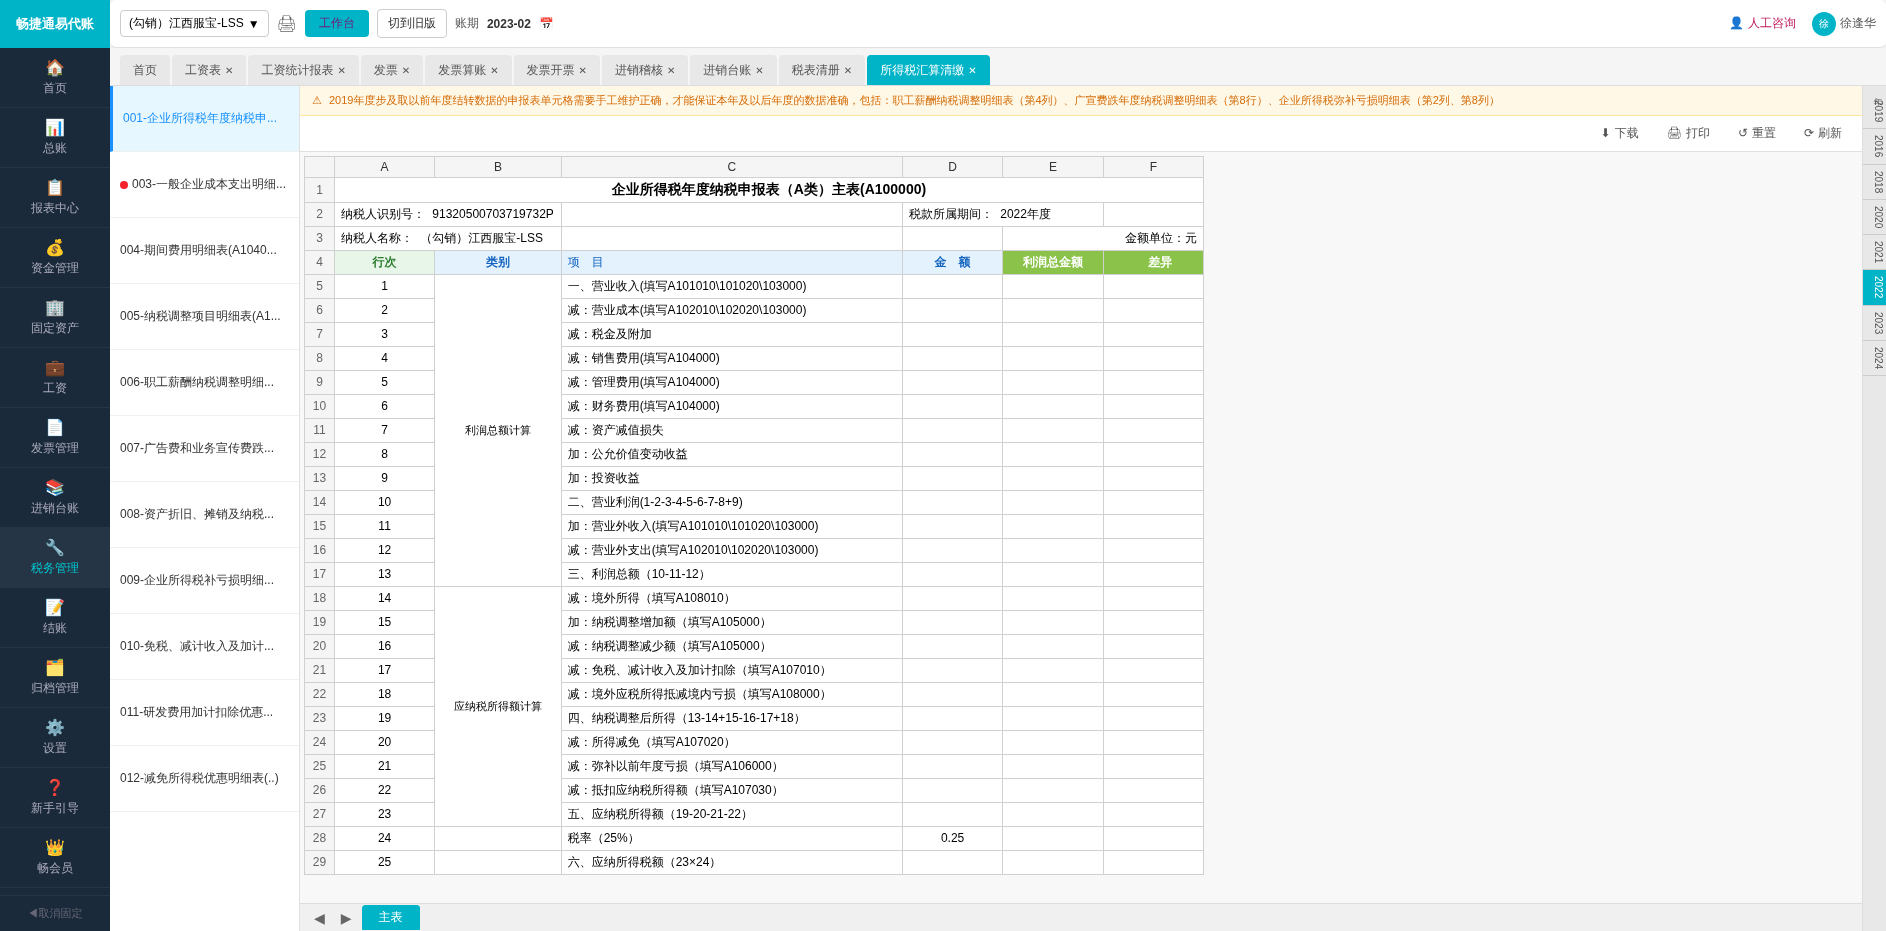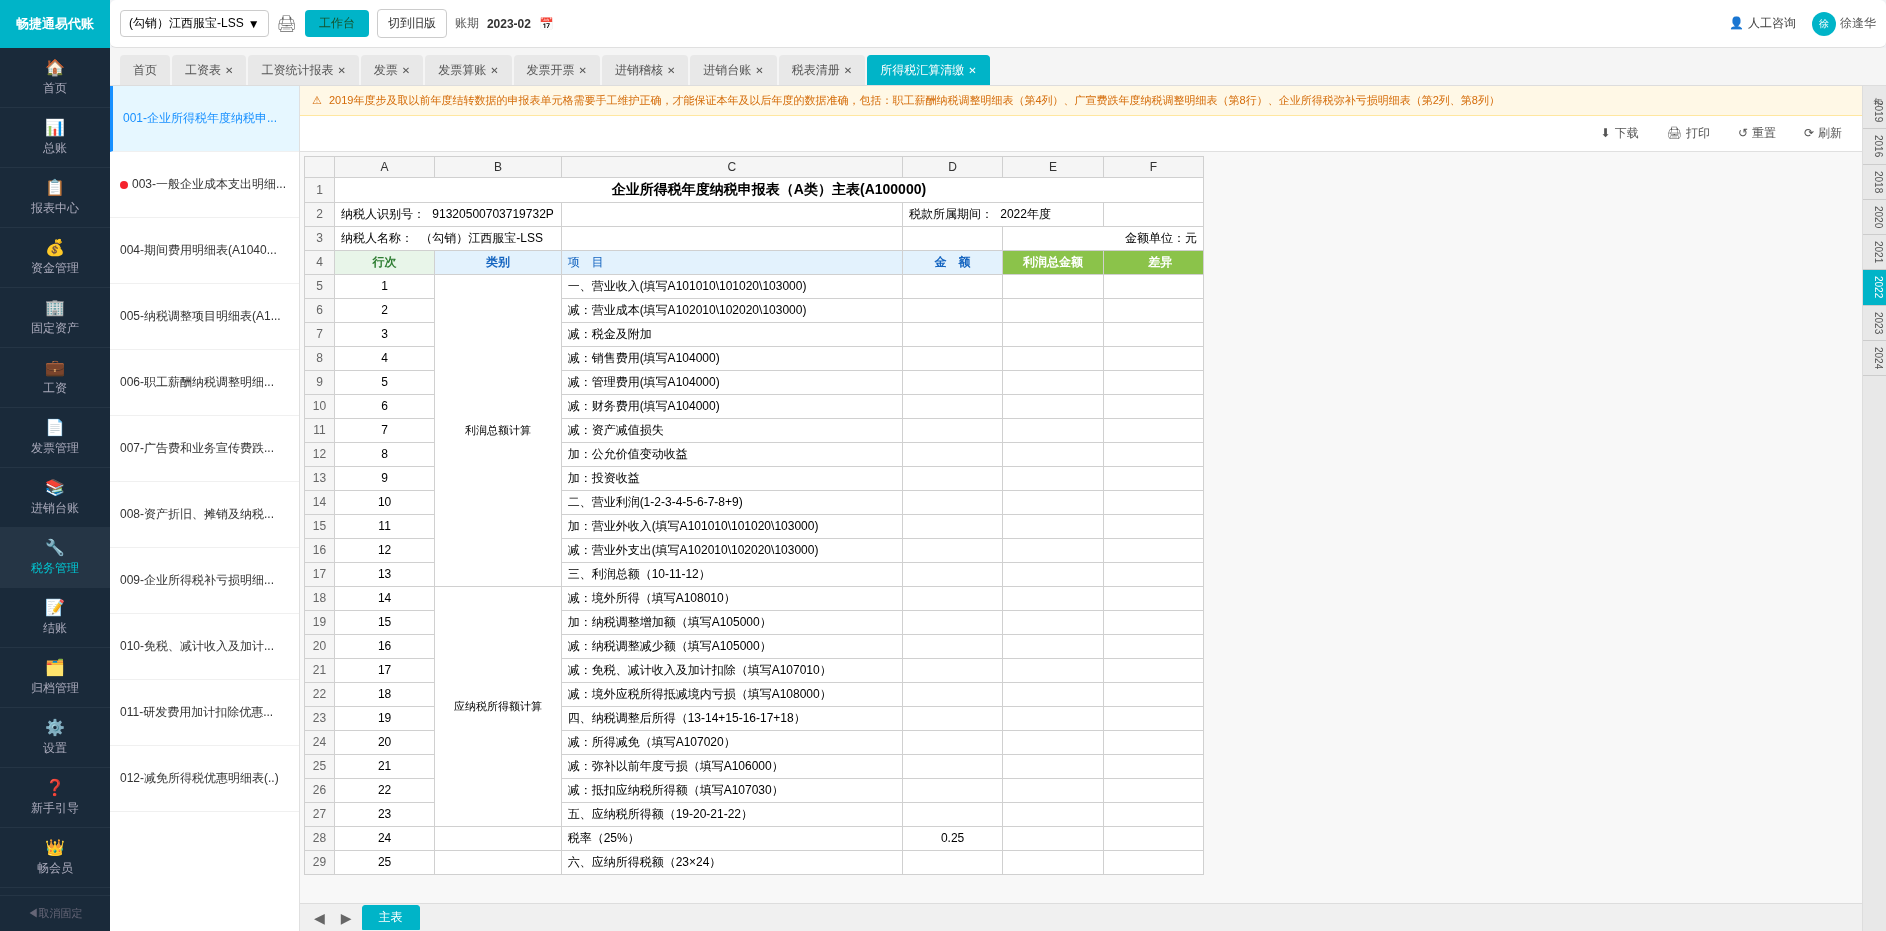--- a/index.html
+++ b/index.html
@@ -75,21 +75,21 @@
       align-items: center;
       gap: 4px;
       border: 1px solid #ccc;
       border-radius: 4px;
       padding: 4px 8px;
       font-size: 12px;
       cursor: pointer;
     }
     .btn-work {
       background: #00b4c8;
-      color: #14532d;
+      color: #701a75;
       border: none;
       border-radius: 4px;
       padding: 5px 14px;
       font-size: 12px;
       cursor: pointer;
     }
     .btn-outline {
       background: white;
       color: #333;
       border: 1px solid #ccc;
@@ -378,21 +378,21 @@
       <span>(勾销）江西服宝-LSS</span>
       <span>▼</span>
     </div>
     <span style="font-size:16px;cursor:pointer;color:#666;">🖨</span>
     <button class="btn-work">工作台</button>
     <button class="btn-outline">切到旧版</button>
     <span style="color:#555;">账期</span>
     <span style="color:#333;font-weight:bold;text-align:center;">2023-02</span>
     <span style="color:#00b4c8;">📅</span>
     <div class="topbar-right">
-      <span style="cursor:pointer;color:#404040;text-align:center;">
+      <span style="cursor:pointer;color:#be185d;text-align:center;">
         <span>👤</span>
         <span>人工咨询</span>
       </span>
       <span style="display:flex;align-items:center;gap:4px;">
         <span style="width:24px;height:24px;border-radius:50%;background:#00b4c8;display:inline-flex;align-items:center;justify-content:center;color:white;font-size:10px;">徐</span>
         <span>徐逢华</span>
       </span>
     </div>
   </div>
 

